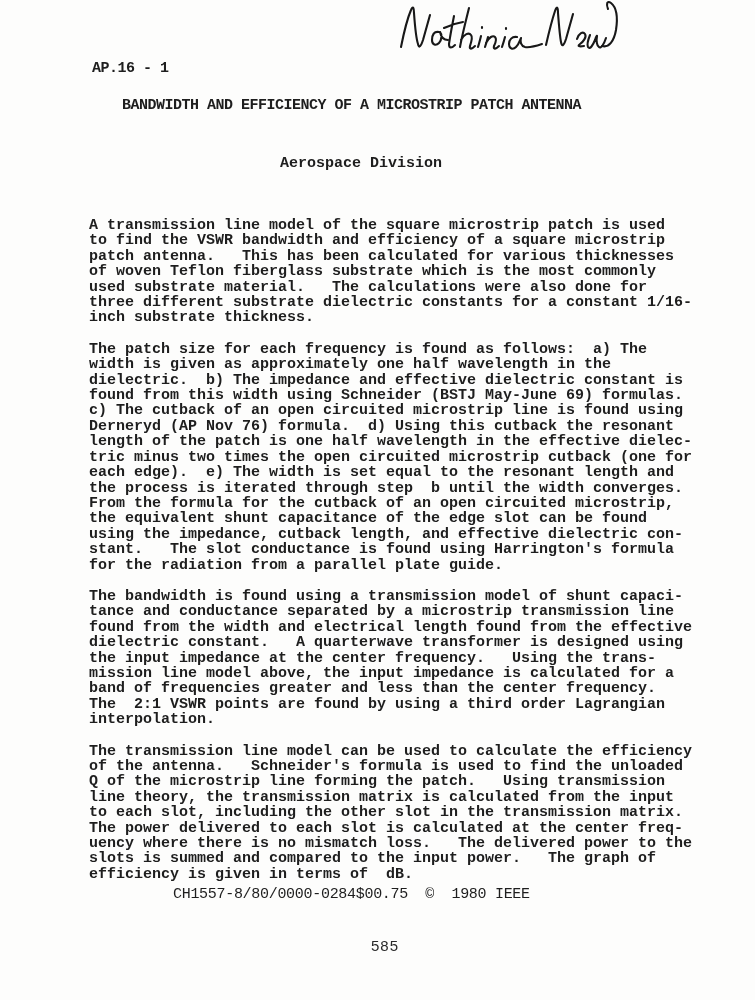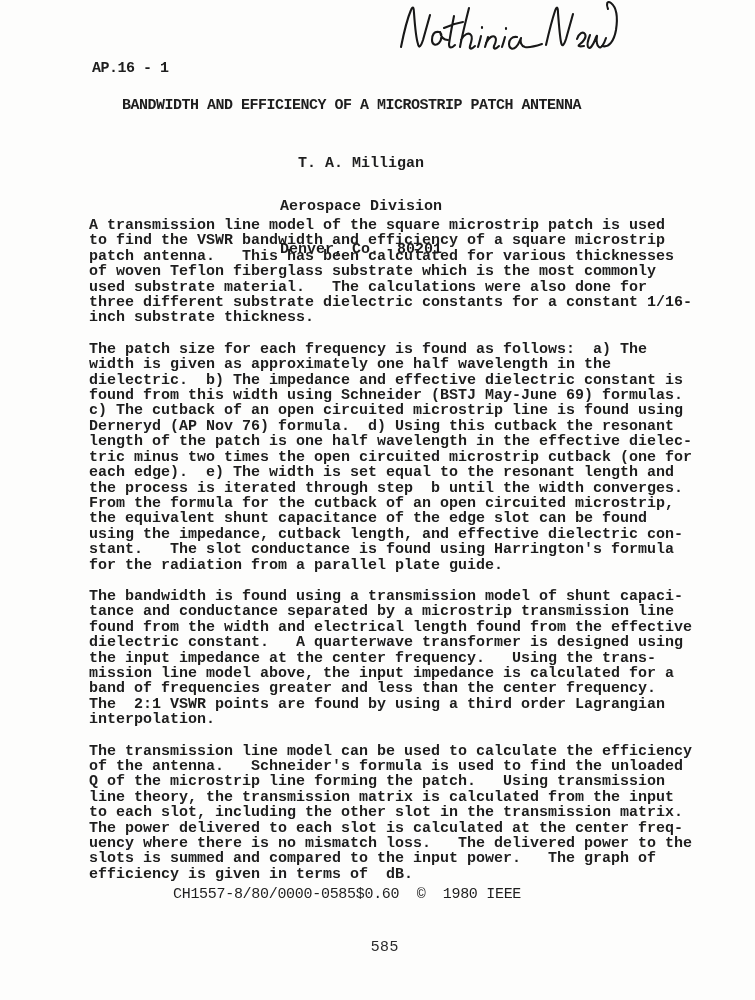--- a/index.html
+++ b/index.html
@@ -120,23 +120,21 @@
       <path d="M207 46 C214 48 219 41 221 30 C223 17 221 7 216 3 C212 0 211 4 213 9"></path>
     </svg>
     <span class="sr-only">Nothing New</span>
   </div>
 
   <div class="ap-number">AP.16 - 1</div>
 
   <h1 class="title">BANDWIDTH AND EFFICIENCY OF A MICROSTRIP PATCH ANTENNA</h1>
 
   <div class="authors">
-    <div>T. A. Milligan</div>
     <div>Aerospace Division</div>
-    <div>Denver, Co.  80201</div>
   </div>
 
   <div class="bodytext">
     <p>A transmission line model of the square microstrip patch is used
 to find the VSWR bandwidth and efficiency of a square microstrip
 patch antenna.   This has been calculated for various thicknesses
 of woven Teflon fiberglass substrate which is the most commonly
 used substrate material.   The calculations were also done for
 three different substrate dielectric constants for a constant 1/16-
 inch substrate thickness.</p>
@@ -168,17 +166,17 @@
 of the antenna.   Schneider's formula is used to find the unloaded
 Q of the microstrip line forming the patch.   Using transmission
 line theory, the transmission matrix is calculated from the input
 to each slot, including the other slot in the transmission matrix.
 The power delivered to each slot is calculated at the center freq-
 uency where there is no mismatch loss.   The delivered power to the
 slots is summed and compared to the input power.   The graph of
 efficiency is given in terms of  dB.</p>
   </div>
 
-  <div class="copyright">CH1557-8/80/0000-0585$0.60  ©  1980 IEEE</div>
+  <div class="copyright">CH1557-8/80/0000-0284$00.75  ©  1980 IEEE</div>
 
   <div class="pagenum">585</div>
 
 </div>
 
 </body></html>

